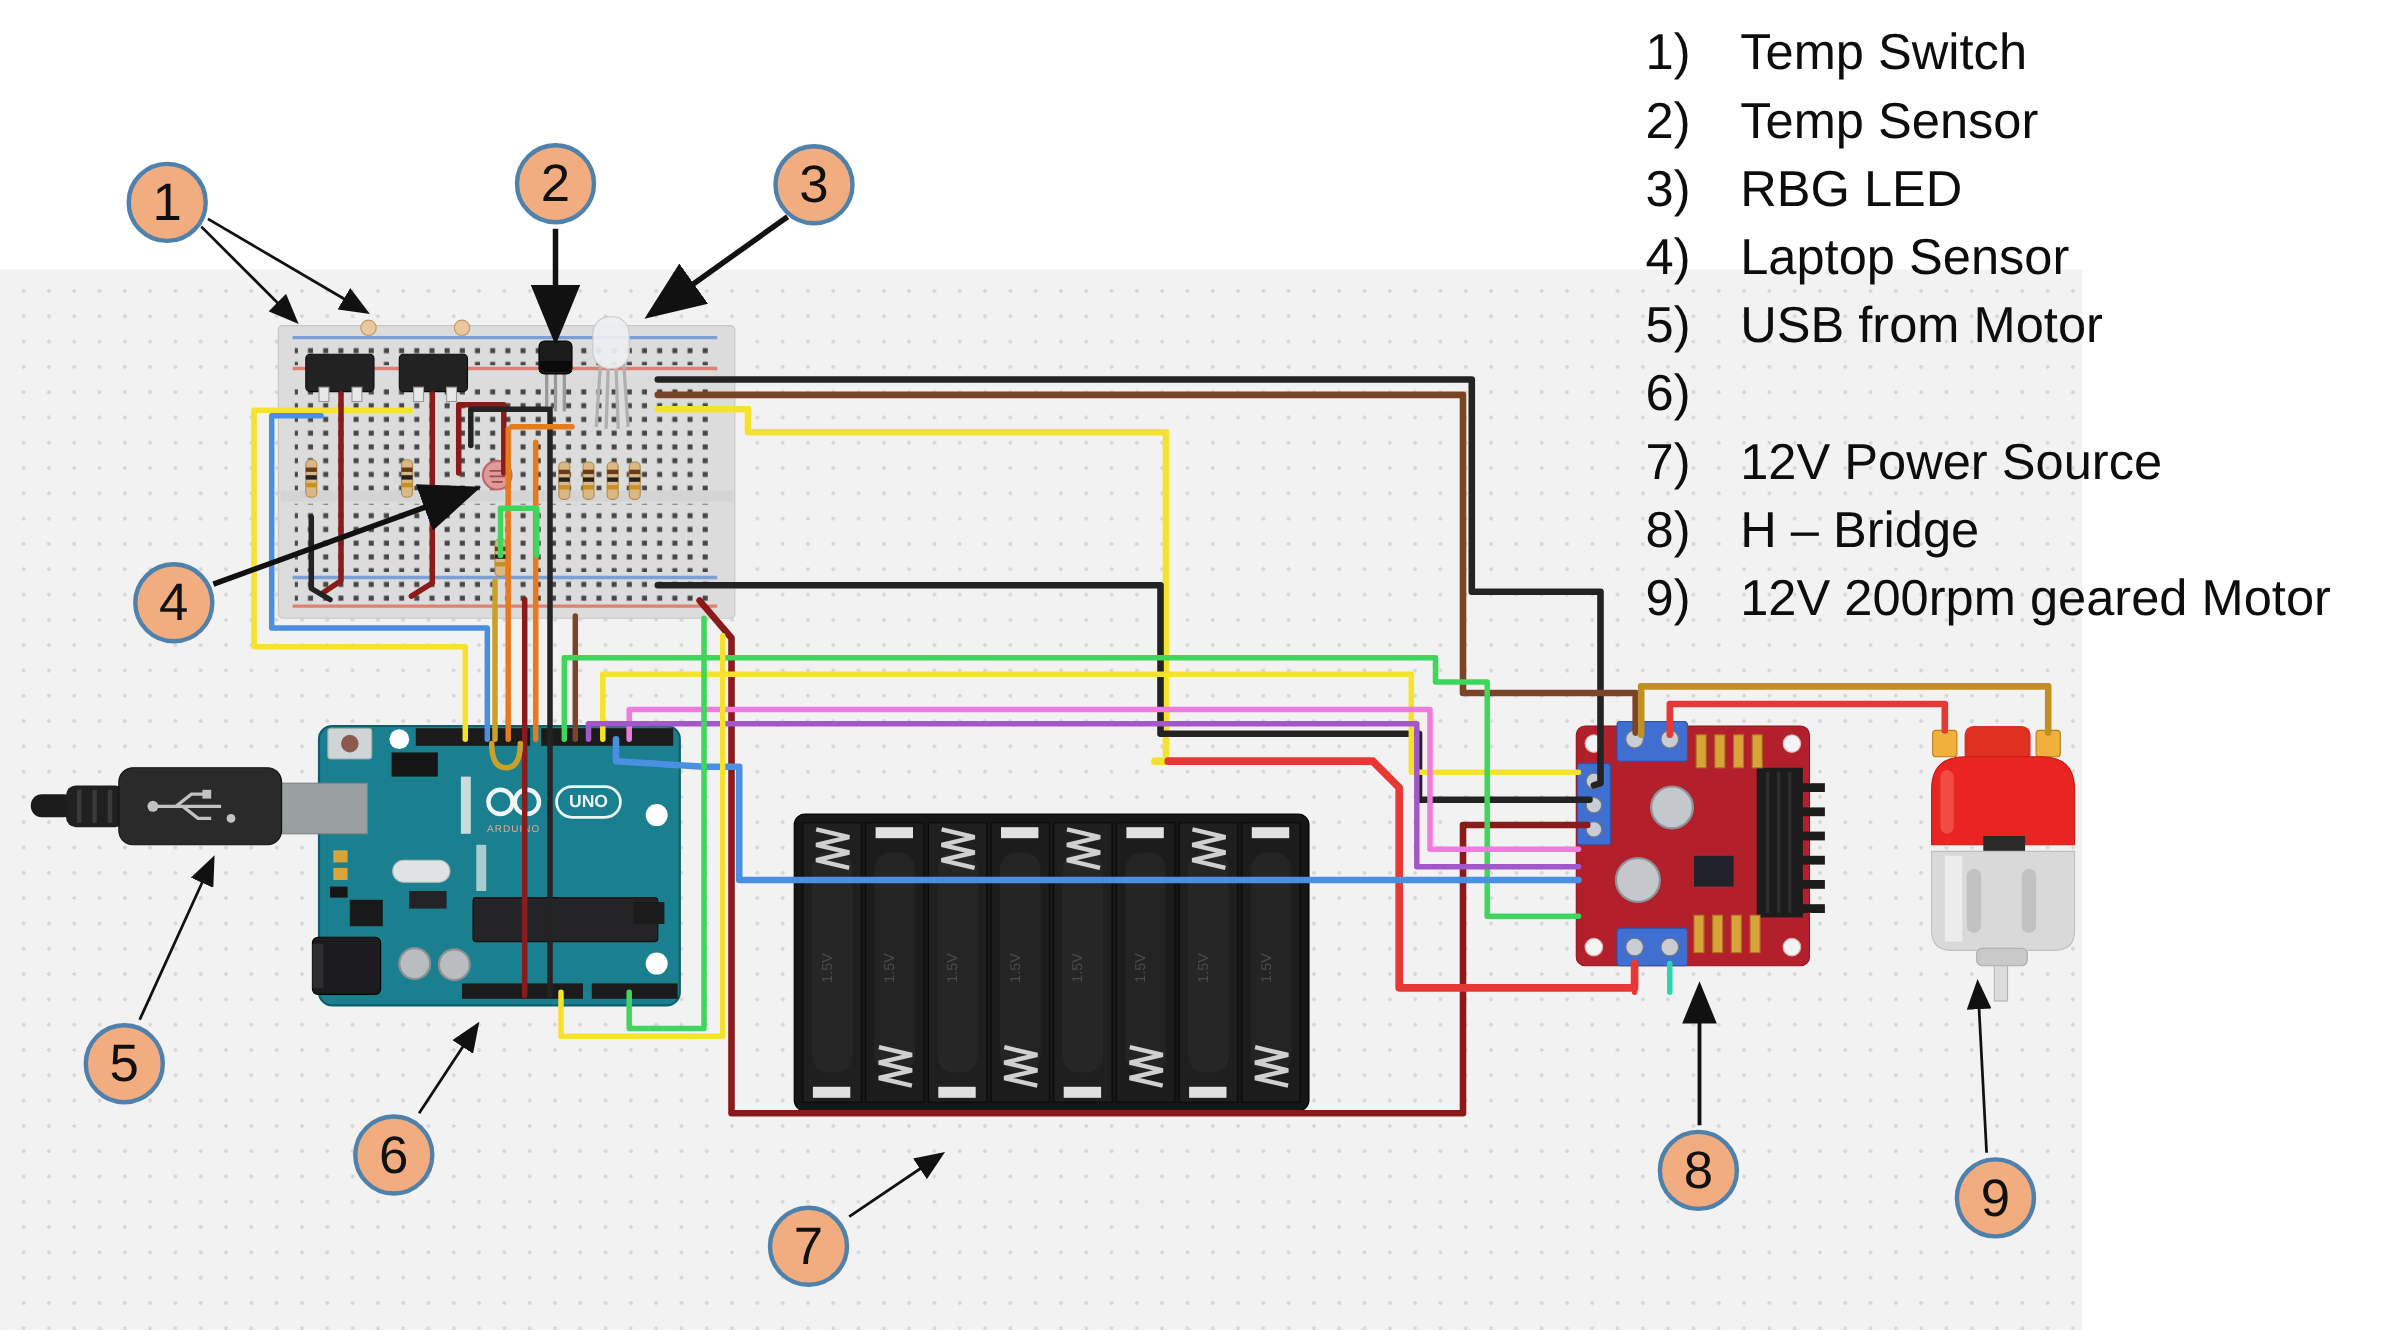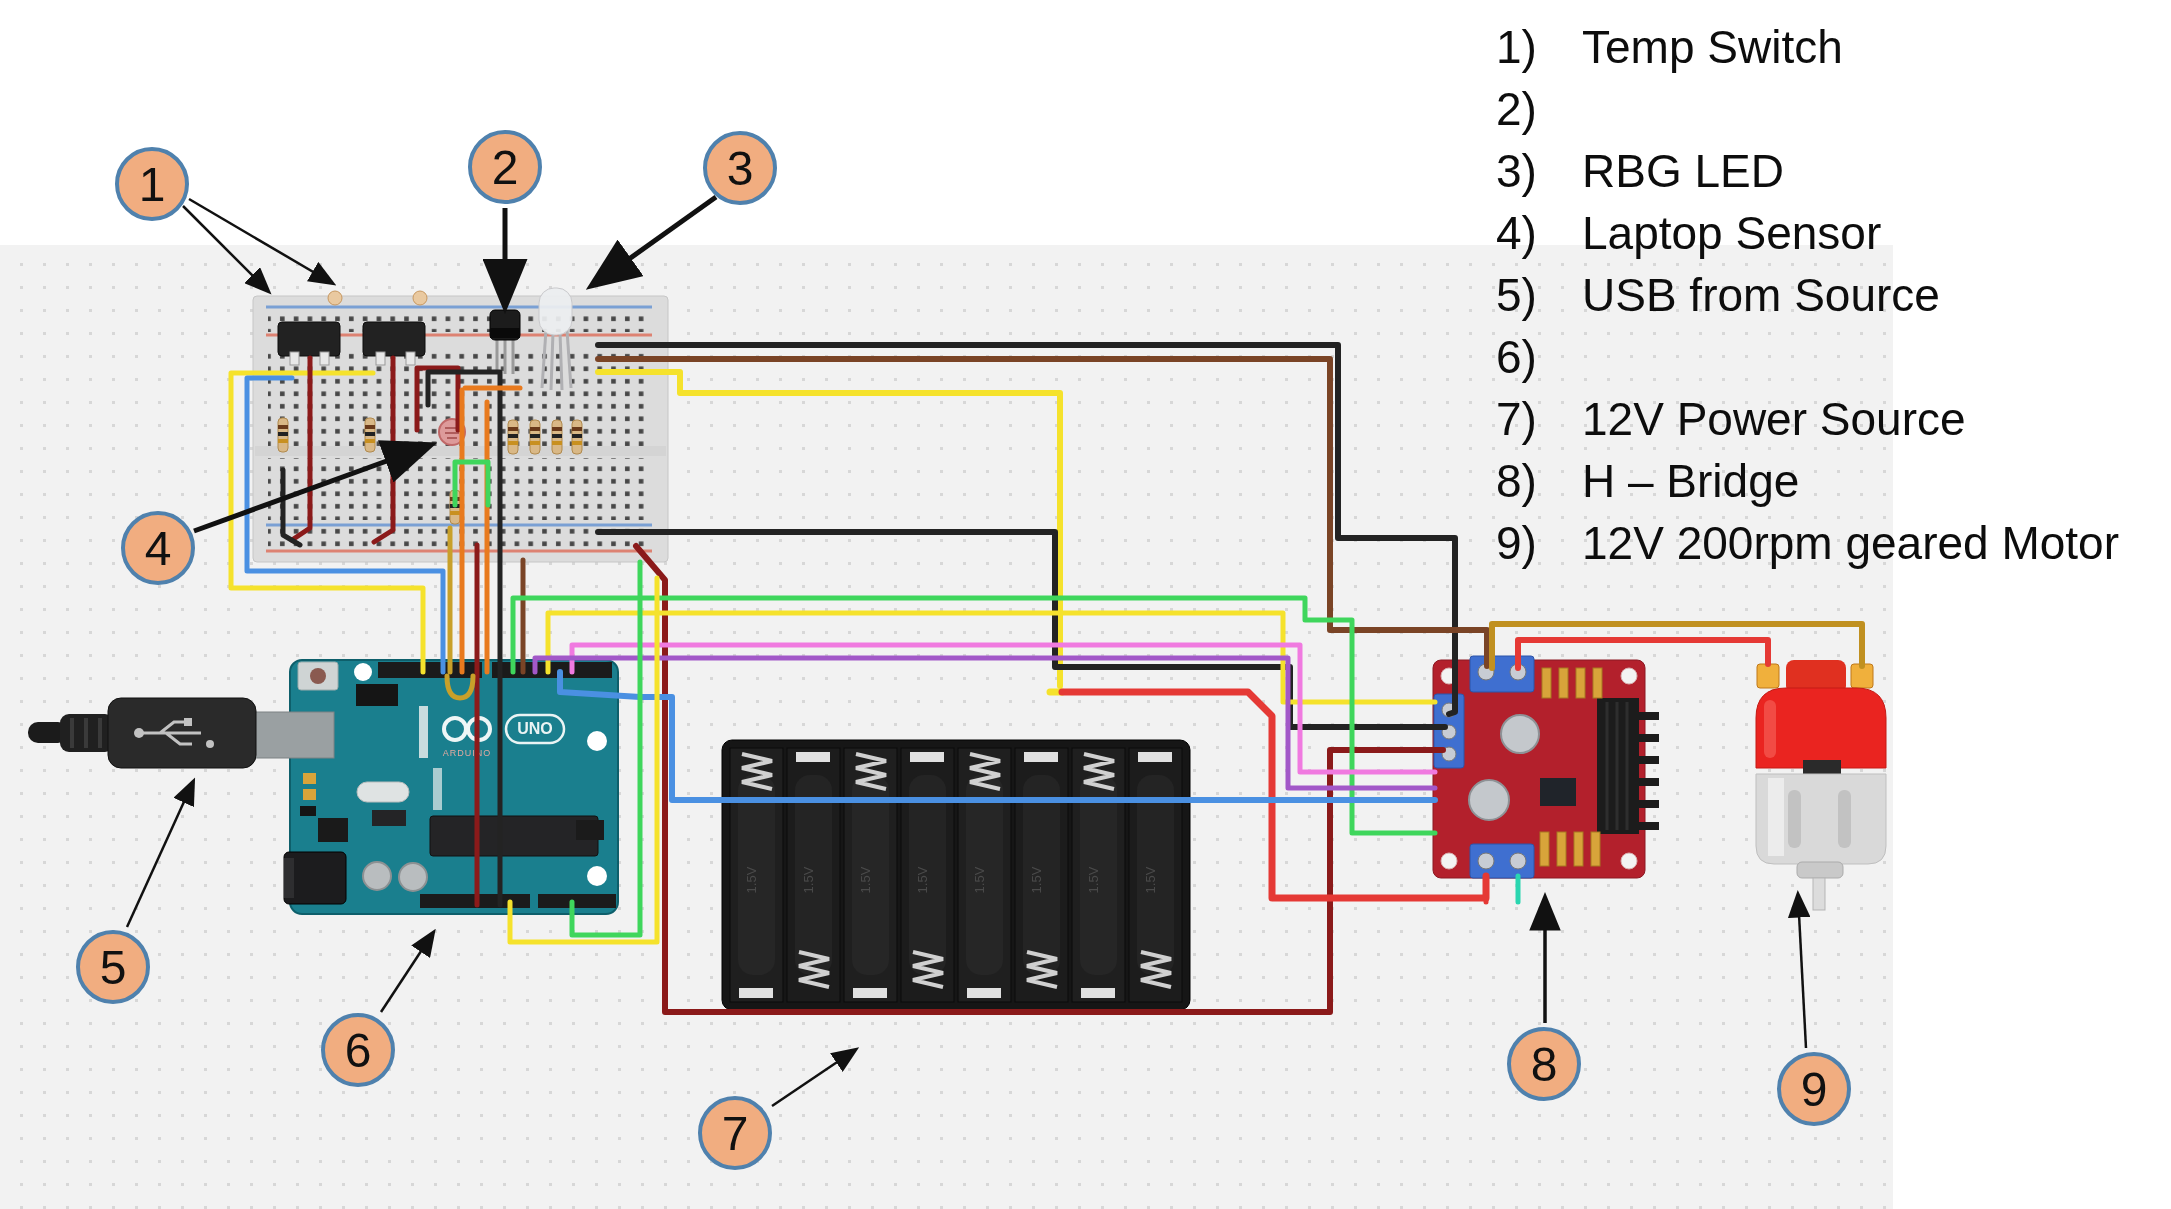--- a/index.html
+++ b/index.html
@@ -335,32 +335,33 @@
       <span>9</span>
     </div>
 
   <div class="legend">
     <div class="legend-row">
         <span class="legend-num">1)</span>
         <span class="legend-label">Temp Switch</span>
       </div>
     <div class="legend-row">
         <span class="legend-num">2)</span>
+        <span class="legend-label">Temp Sensor</span>
       </div>
     <div class="legend-row">
         <span class="legend-num">3)</span>
         <span class="legend-label">RBG LED</span>
       </div>
     <div class="legend-row">
         <span class="legend-num">4)</span>
         <span class="legend-label">Laptop Sensor</span>
       </div>
     <div class="legend-row">
         <span class="legend-num">5)</span>
-        <span class="legend-label">USB from Source</span>
+        <span class="legend-label">USB from Motor</span>
       </div>
     <div class="legend-row">
         <span class="legend-num">6)</span>
       </div>
     <div class="legend-row">
         <span class="legend-num">7)</span>
         <span class="legend-label">12V Power Source</span>
       </div>
     <div class="legend-row">
         <span class="legend-num">8)</span>

